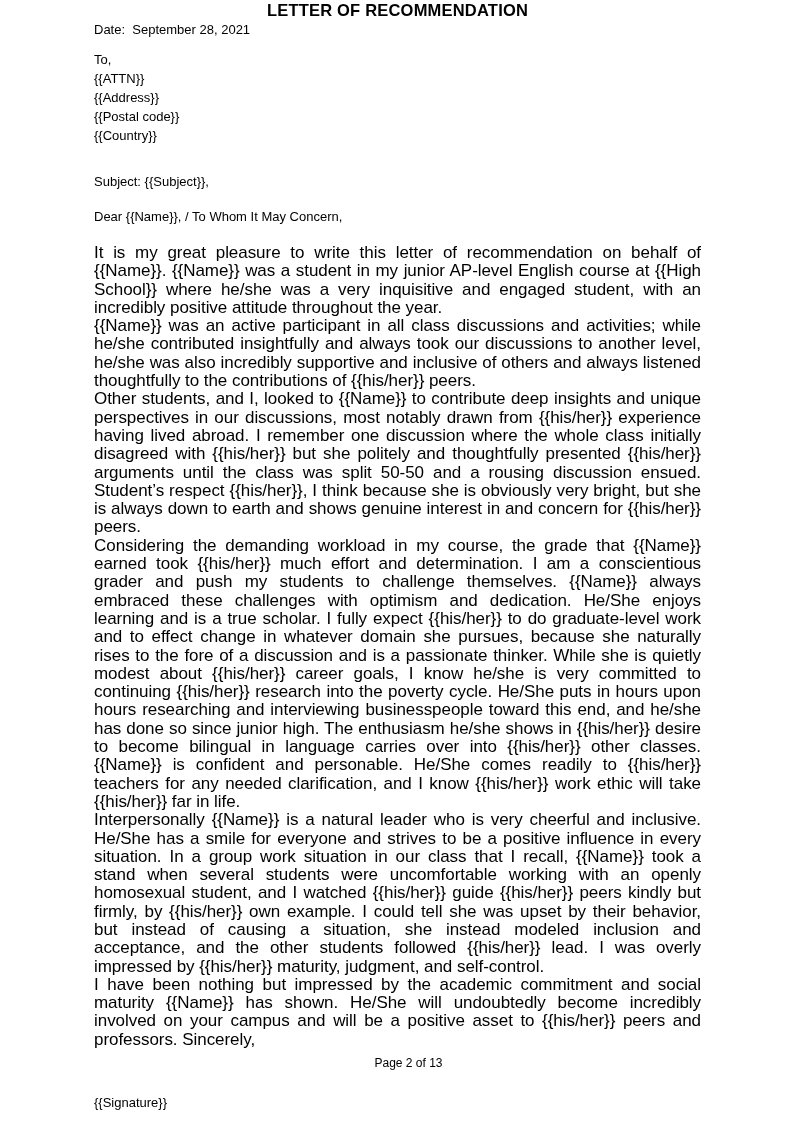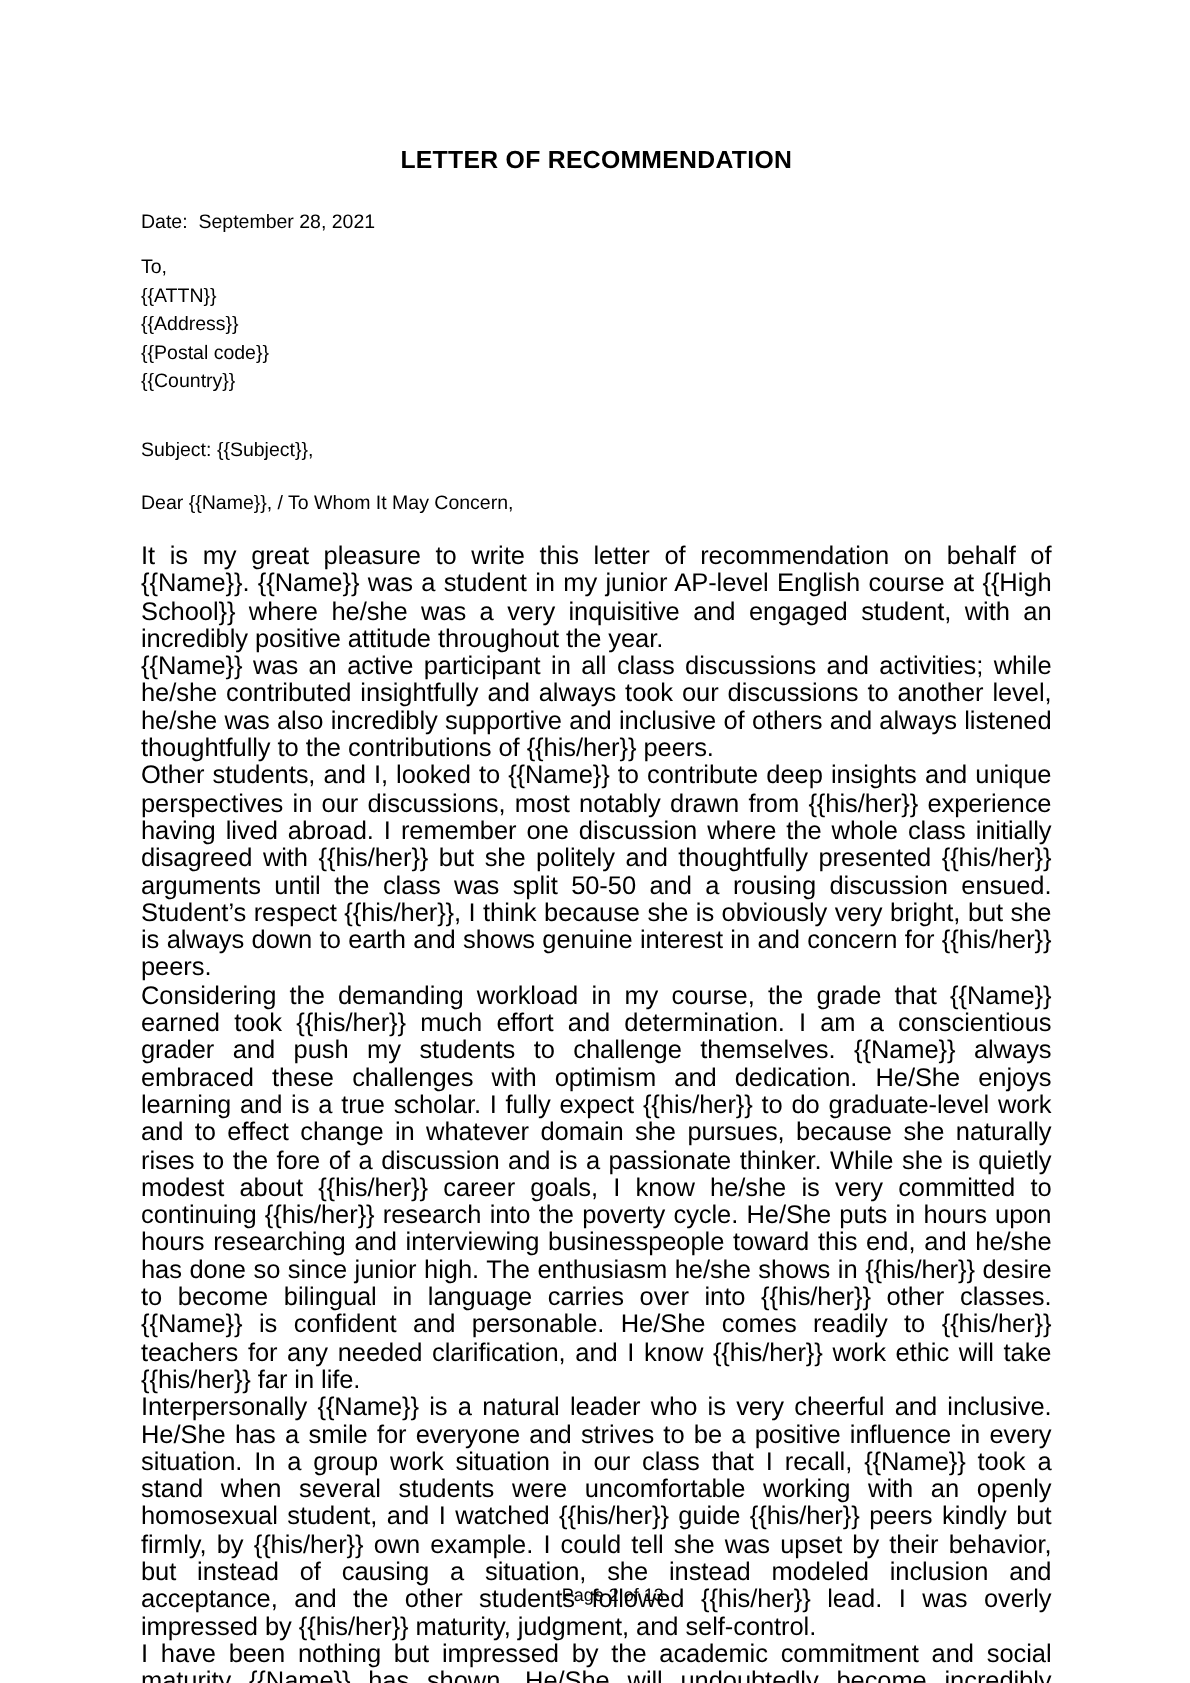--- a/index.html
+++ b/index.html
@@ -13,29 +13,27 @@
     color: #000000;
     overflow: hidden;
   }
   .content {
     position: absolute;
     left: 94px;
     right: 92px;
     top: 0;
   }
   .title {
-    margin-top: 97px;
     text-align: center;
     font-weight: 700;
     font-size: 16.5px;
     letter-spacing: 0.2px;
     line-height: 20px;
   }
   .date-line {
-    margin-top: 21px;
     font-size: 13px;
     line-height: 19px;
     white-space: pre-wrap;
   }
   .recipient { margin-top: 11px; }
   .recipient .line {
     font-size: 13px;
     line-height: 19px;
   }
   .subject-line {

